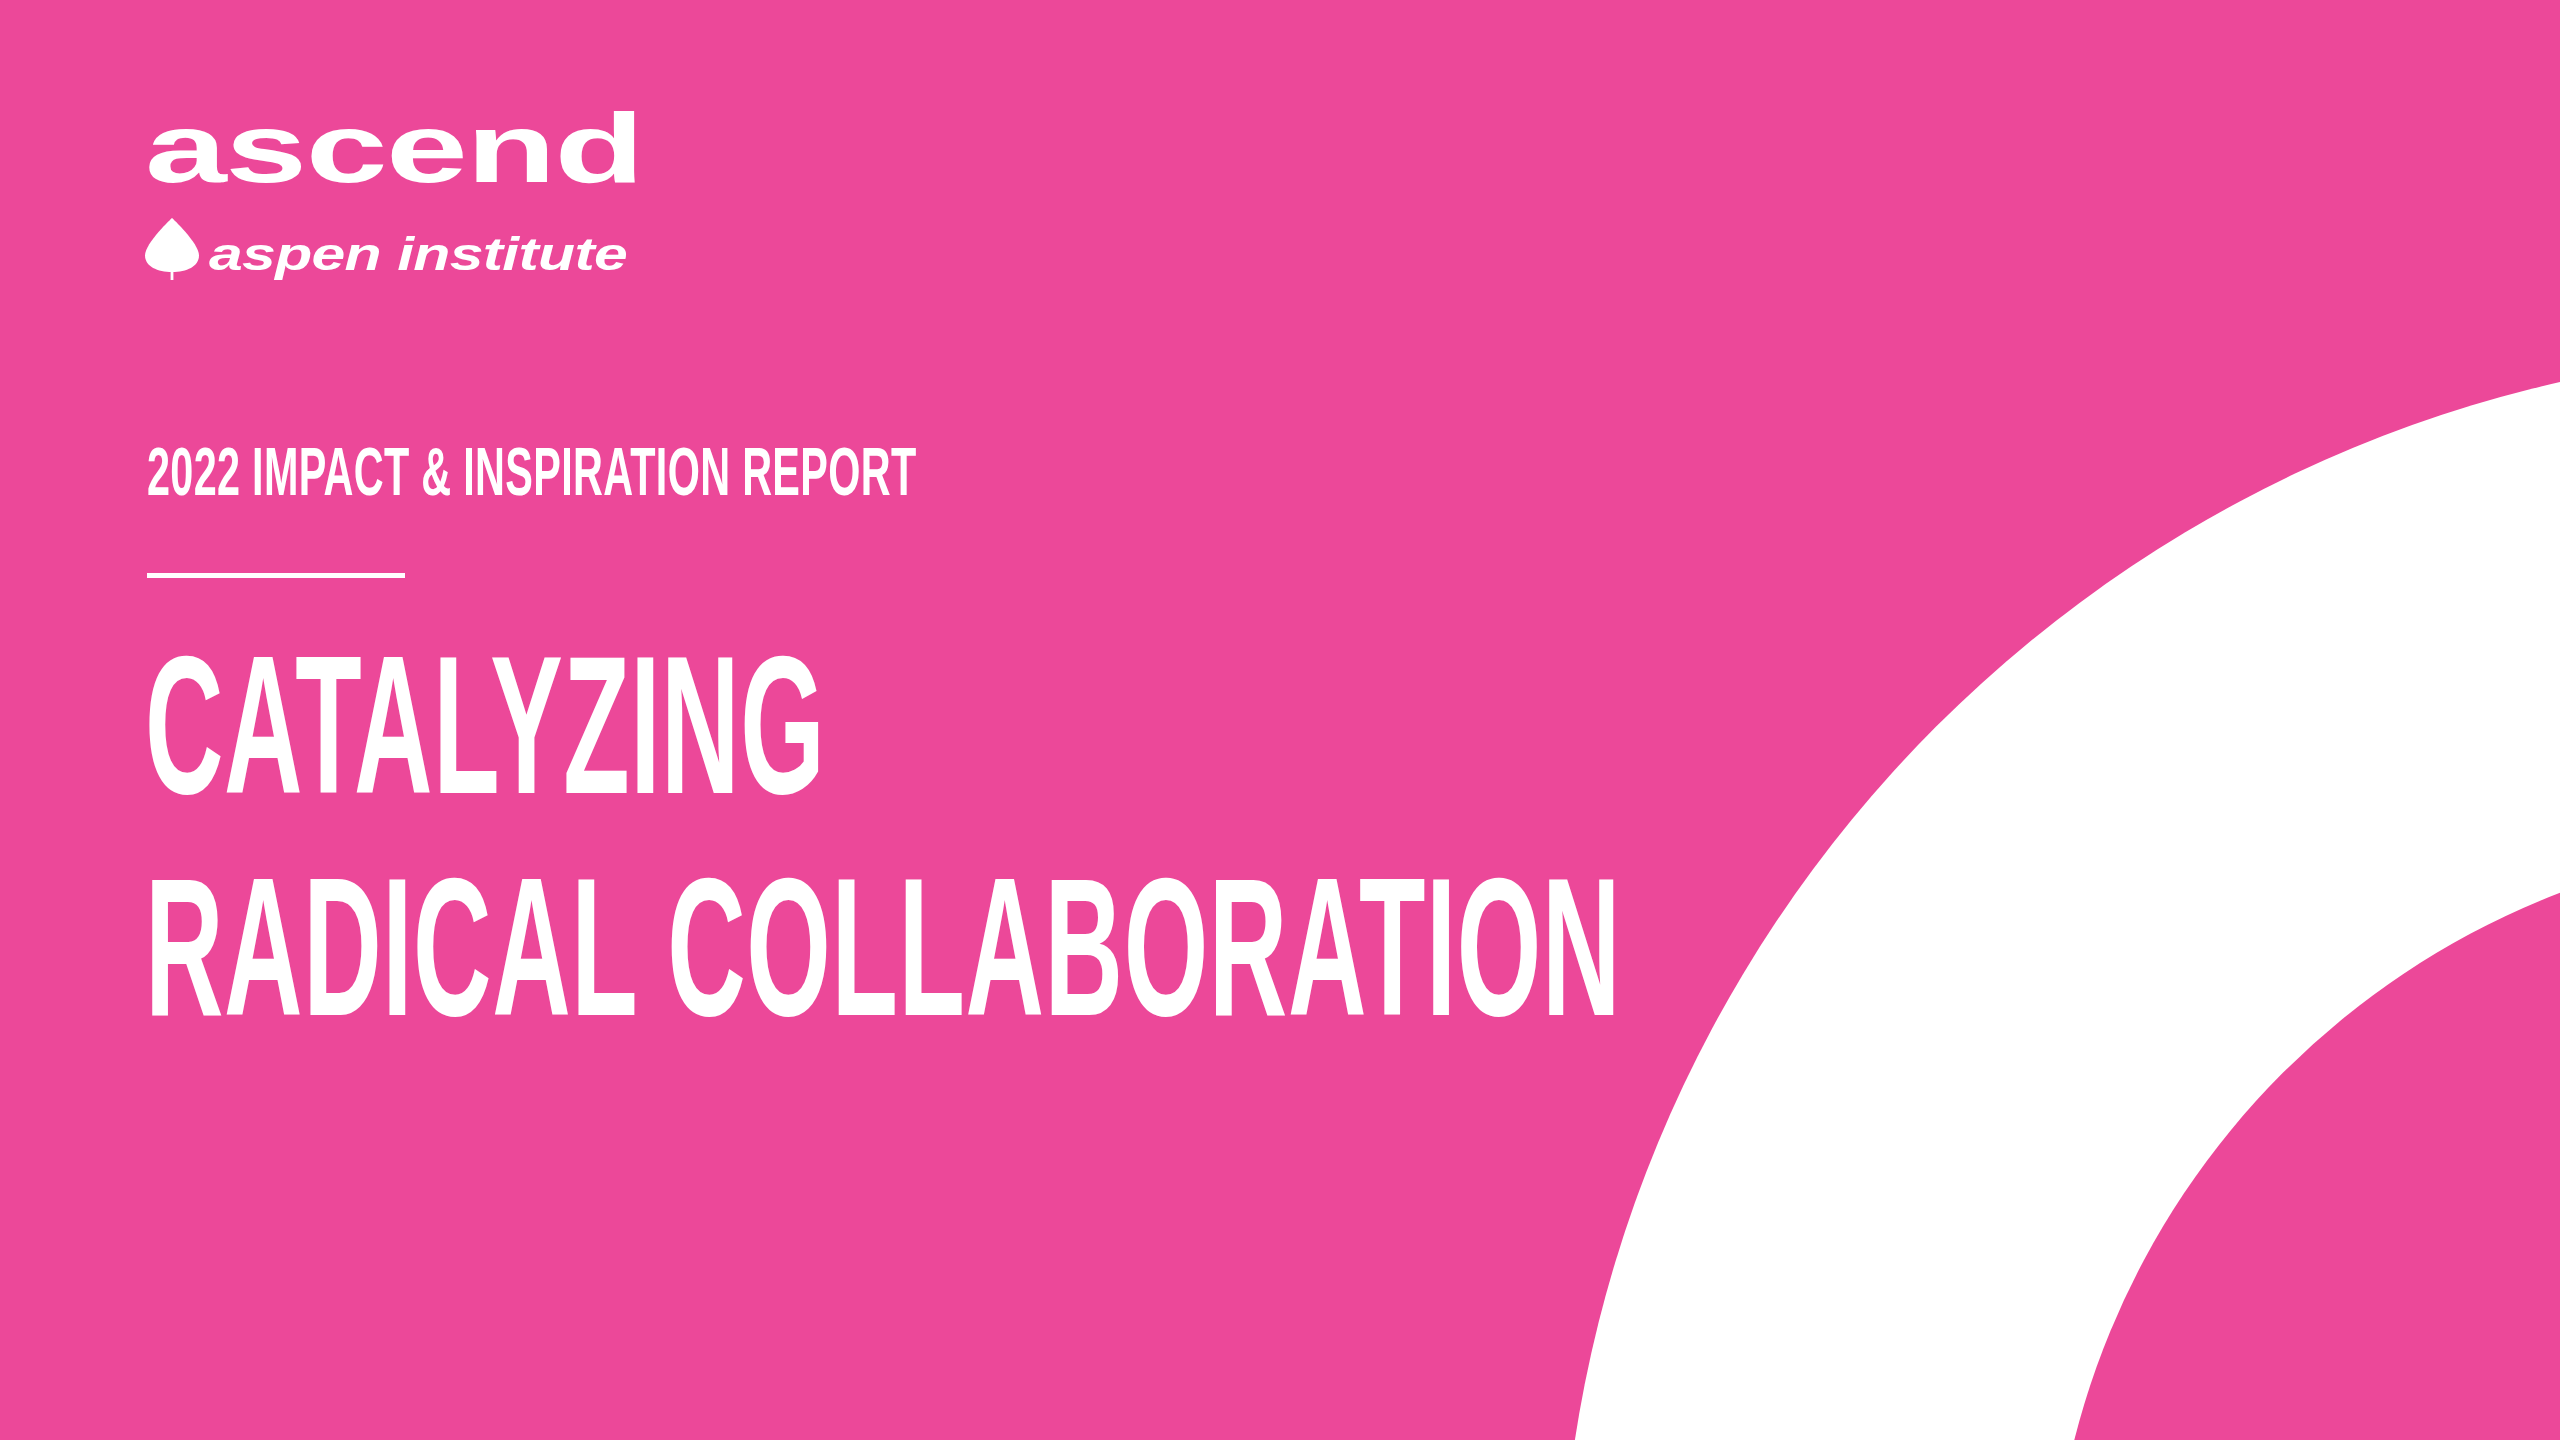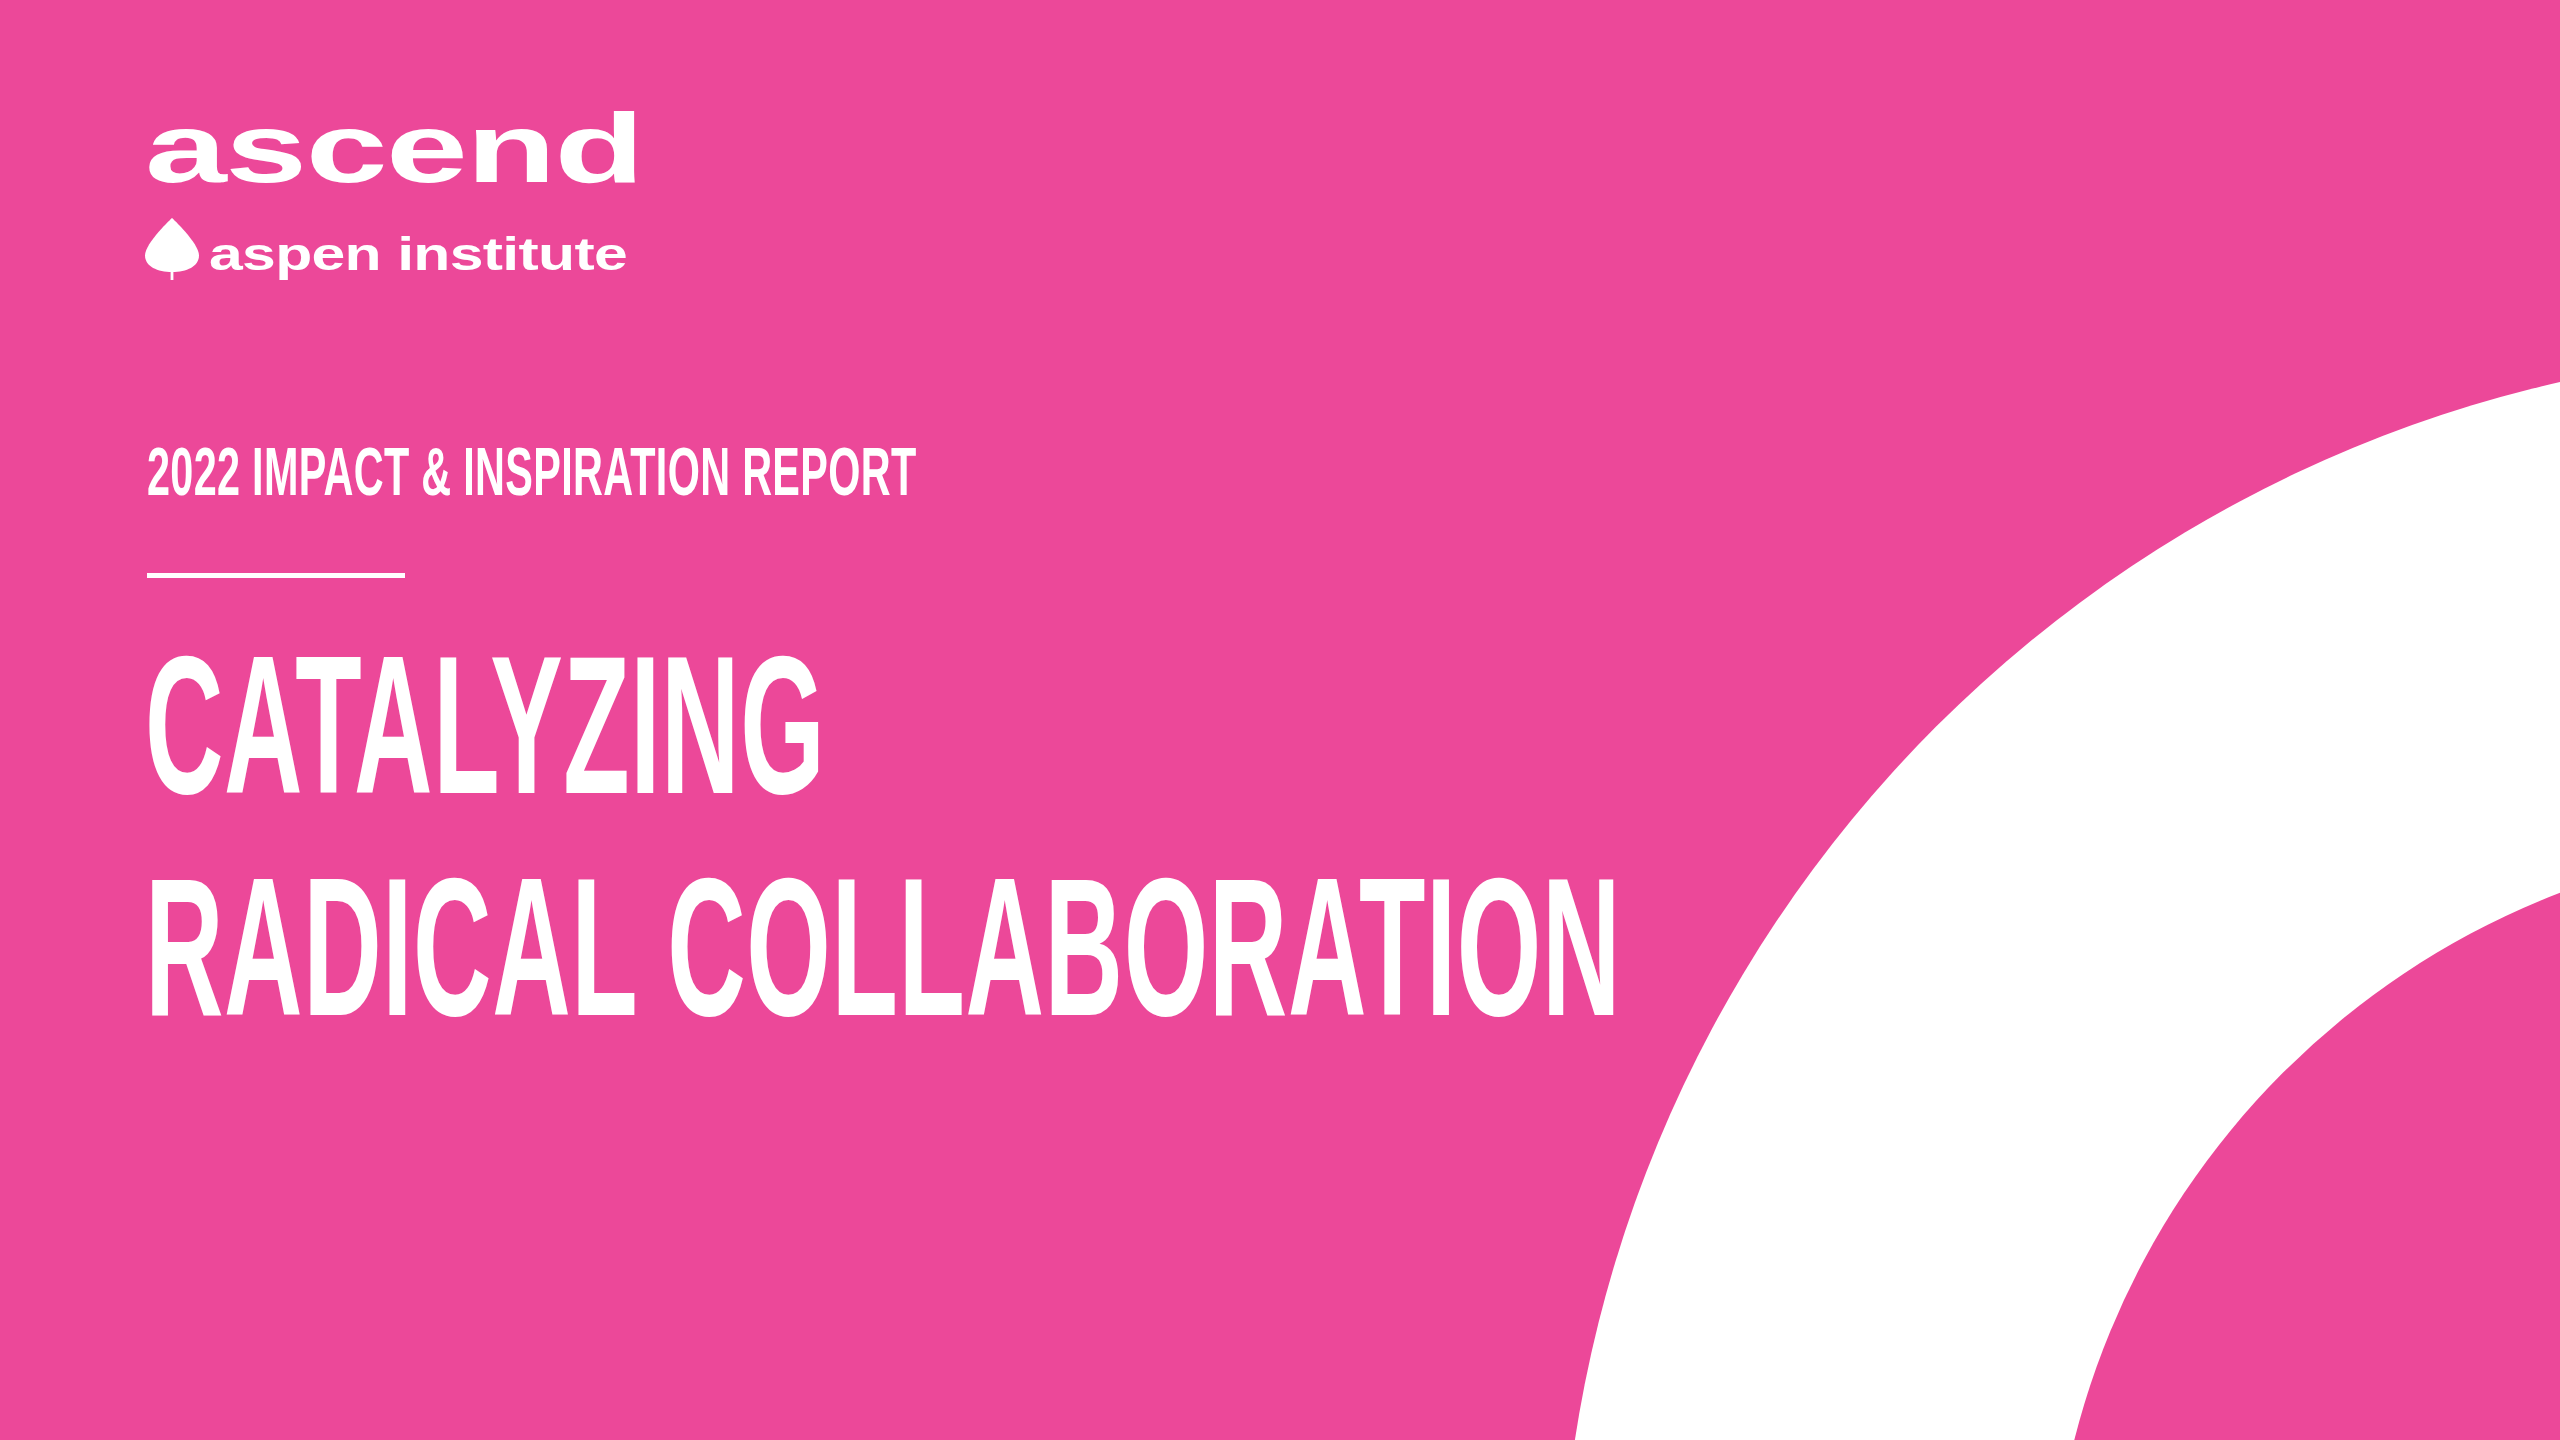--- a/index.html
+++ b/index.html
@@ -39,20 +39,21 @@
   .logo-wordmark {
     display: block;
     width: 500px;
     height: 92px;
   }
   .logo-sub-row {
     display: flex;
     align-items: flex-end;
     margin-top: 18px;
     gap: 0px;
+    font-style: italic;
   }
   .leaf-icon {
     display: block;
     width: 54px;
     height: 62px;
     flex: 0 0 auto;
     margin-right: 10px;
   }
   .logo-subtext {
     display: block;

